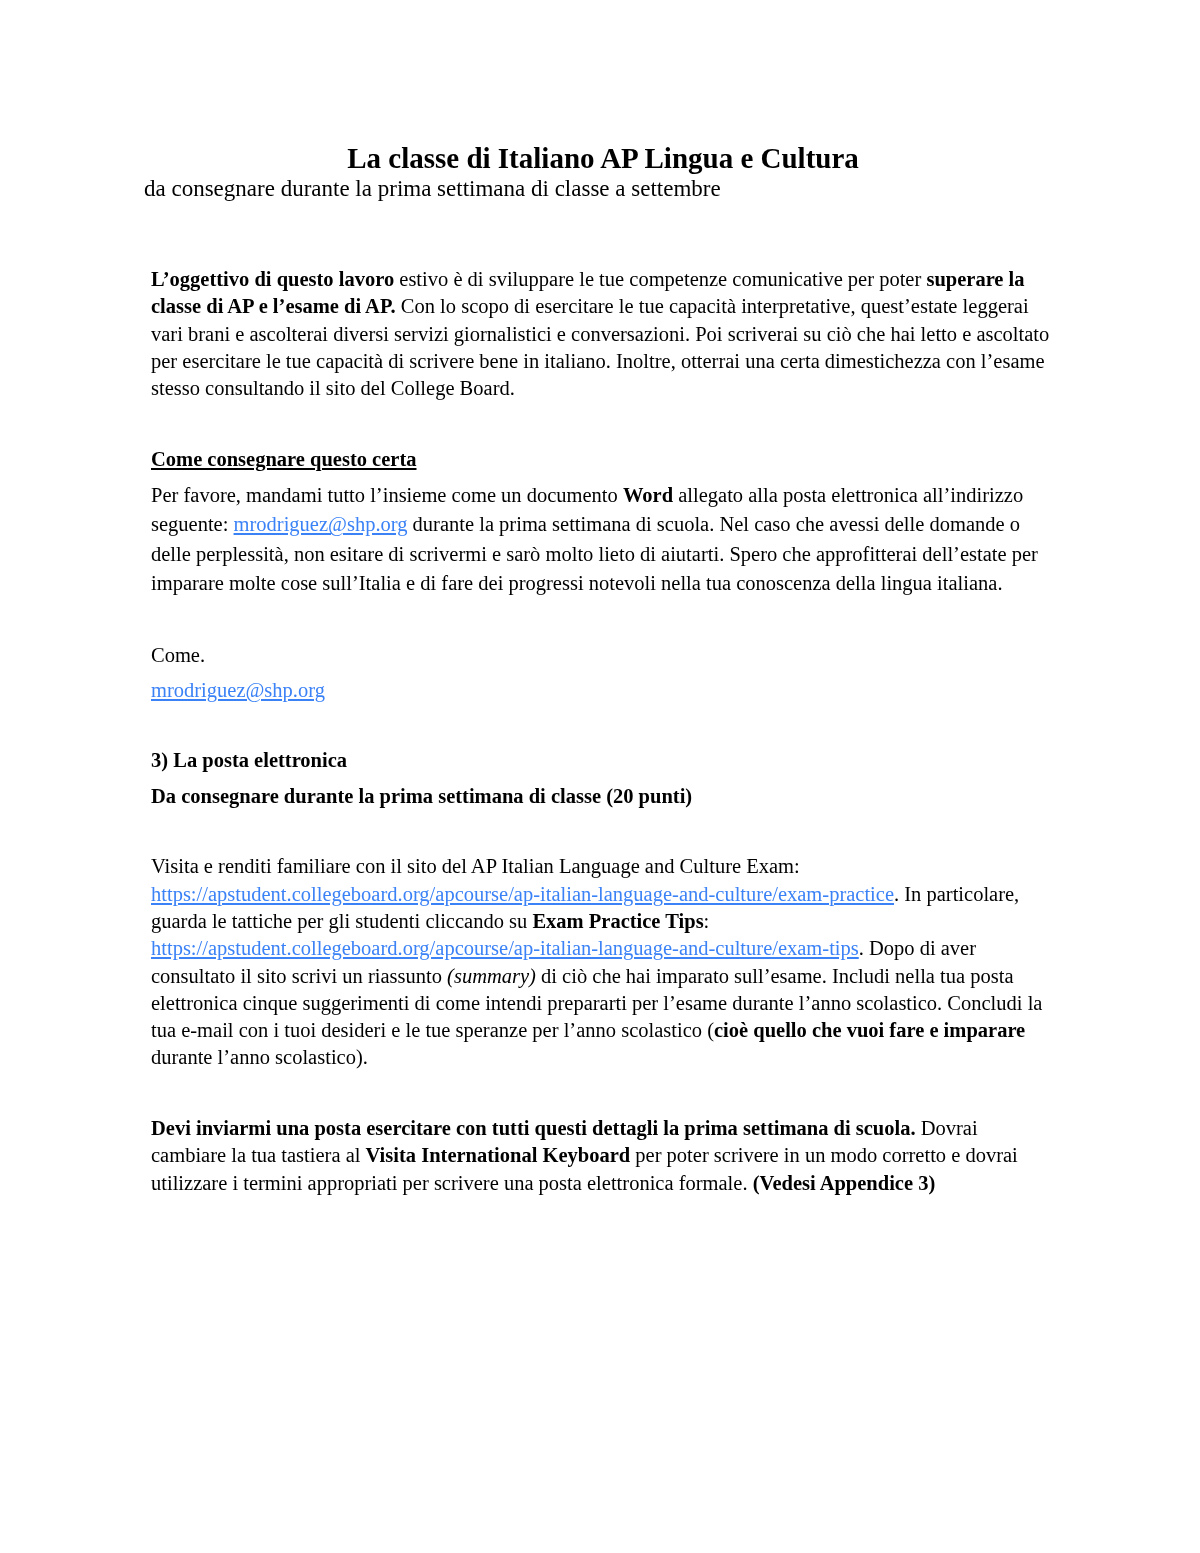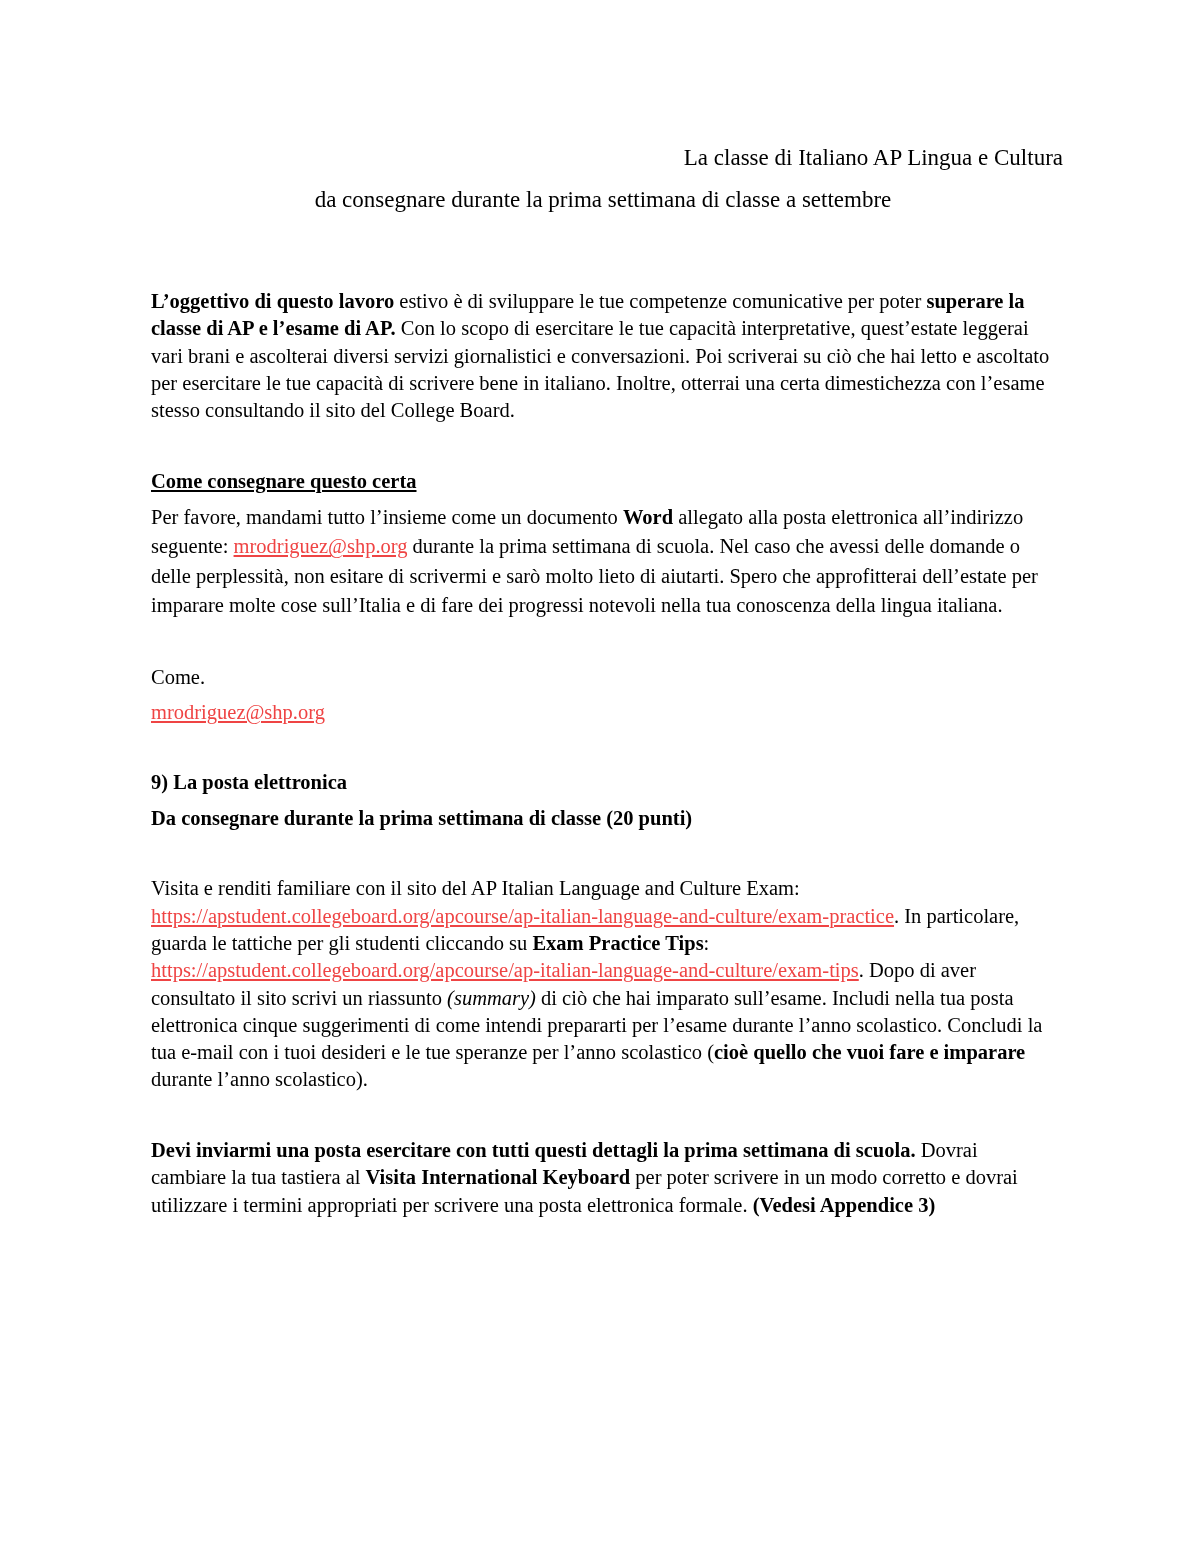--- a/index.html
+++ b/index.html
@@ -1,24 +1,24 @@
 <!DOCTYPE html>
 <html><head>
 <meta charset="utf-8">
 <style>
   html, body { margin: 0; padding: 0; background: #ffffff; }
   body { width: 1200px; height: 1553px; position: relative; overflow: hidden;
          font-family: "Liberation Serif", "DejaVu Serif", serif; color: #000; }
   .page { position: absolute; left: 143px; top: 140px; width: 920px; }
-  .title { text-align: right; font-weight: normal; font-size: 23px; line-height: 30px; margin: 3px 0 0 0; }
-  .subtitle { text-align: center; font-size: 23px; line-height: 30px; margin: 12px; }
+  .title { text-align: center; font-weight: bold; font-size: 29px; line-height: 30px; margin: 3px 0 0 0; }
+  .subtitle { text-align: left; font-size: 23px; line-height: 30px; margin: 1px; }
   .p { font-size: 20.5px; line-height: 27.3px; margin: 8px; white-space: normal; }
   .gap { height: 27.3px; }
   b { font-weight: bold; }
-  a { color: #ef4444; text-decoration: underline; text-align: right; }
+  a { color: #3b82f6; text-decoration: underline; text-align: right; }
   .u { text-decoration: underline; font-weight: bold; }
 </style>
 </head>
 <body>
 
 <div class="page">
   <div class="title">La classe di Italiano AP Lingua e Cultura</div>
   <div class="subtitle">da consegnare durante la prima settimana di classe a settembre</div>
 
   <div style="height:53px"></div>
@@ -30,21 +30,21 @@
   <p class="p"><span class="u">Come consegnare questo certa</span></p>
   <p class="p" style="line-height:29.3px"><span>Per favore, mandami tutto l’insieme come un documento </span><b>Word</b><span> allegato alla posta elettronica all’indirizzo seguente: </span><a>mrodriguez@shp.org</a><span> durante la prima settimana di scuola. Nel caso che avessi delle domande o delle perplessità, non esitare di scrivermi e sarò molto lieto di aiutarti. Spero che approfitterai dell’estate per imparare molte cose sull’Italia e di fare dei progressi notevoli nella tua conoscenza della lingua italiana.</span></p>
 
   <div class="gap"></div>
 
   <p class="p">Come.</p>
   <p class="p"><a>mrodriguez@shp.org</a></p>
 
   <div class="gap"></div>
 
-  <p class="p"><b>9) La posta elettronica</b></p>
+  <p class="p"><b>3) La posta elettronica</b></p>
   <p class="p"><b>Da consegnare durante la prima settimana di classe (20 punti)</b></p>
 
   <div class="gap"></div>
 
   <p class="p"><span>Visita e renditi familiare con il sito del AP Italian Language and Culture Exam: </span><a>https://apstudent.collegeboard.org/apcourse/ap-italian-language-and-culture/exam-practice</a><span>. In particolare, guarda le tattiche per gli studenti cliccando su </span><b>Exam Practice Tips</b><span>: </span><a>https://apstudent.collegeboard.org/apcourse/ap-italian-language-and-culture/exam-tips</a><span>. Dopo di aver consultato il sito scrivi un riassunto </span><i>(summary)</i><span> di ciò che hai imparato sull’esame. Includi nella tua posta elettronica cinque suggerimenti di come intendi prepararti per l’esame durante l’anno scolastico. Concludi la tua e-mail con i tuoi desideri e le tue speranze per l’anno scolastico (</span><b>cioè quello che vuoi fare e imparare</b><span> durante l’anno scolastico).</span></p>
 
   <div class="gap"></div>
 
   <p class="p"><b>Devi inviarmi una posta esercitare con tutti questi dettagli la prima settimana di scuola.</b><span> Dovrai cambiare la tua tastiera al </span><b>Visita International Keyboard</b><span> per poter scrivere in un modo corretto e dovrai utilizzare i termini appropriati per scrivere una posta elettronica formale. </span><b>(Vedesi Appendice 3)</b></p>
 </div>

